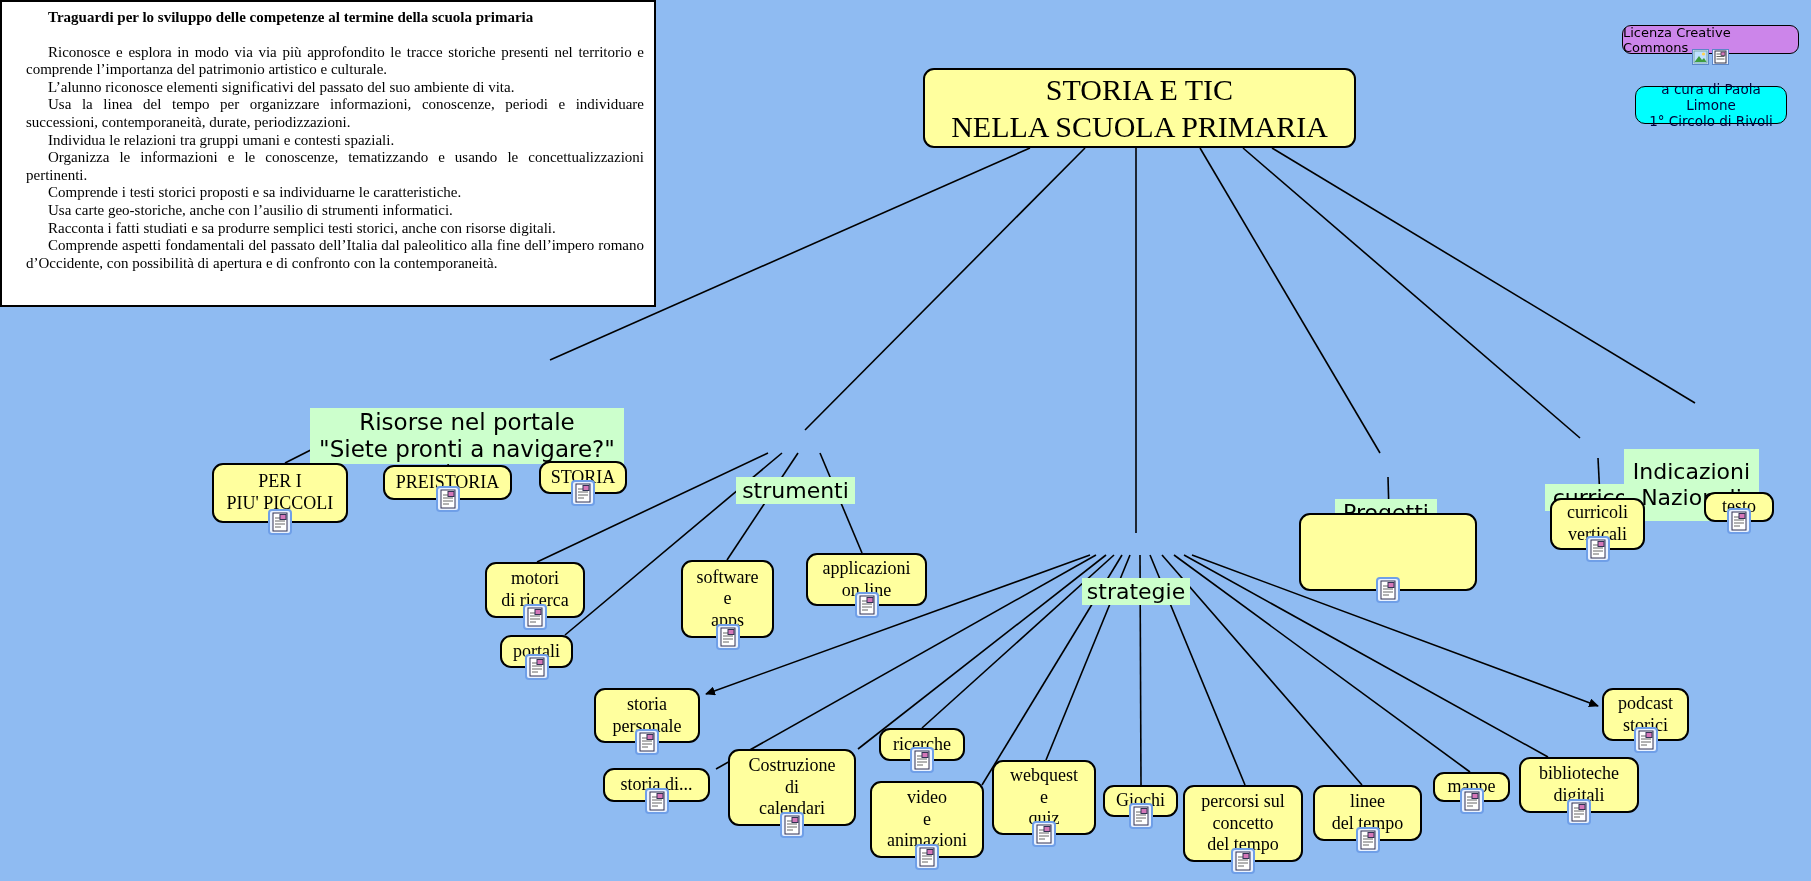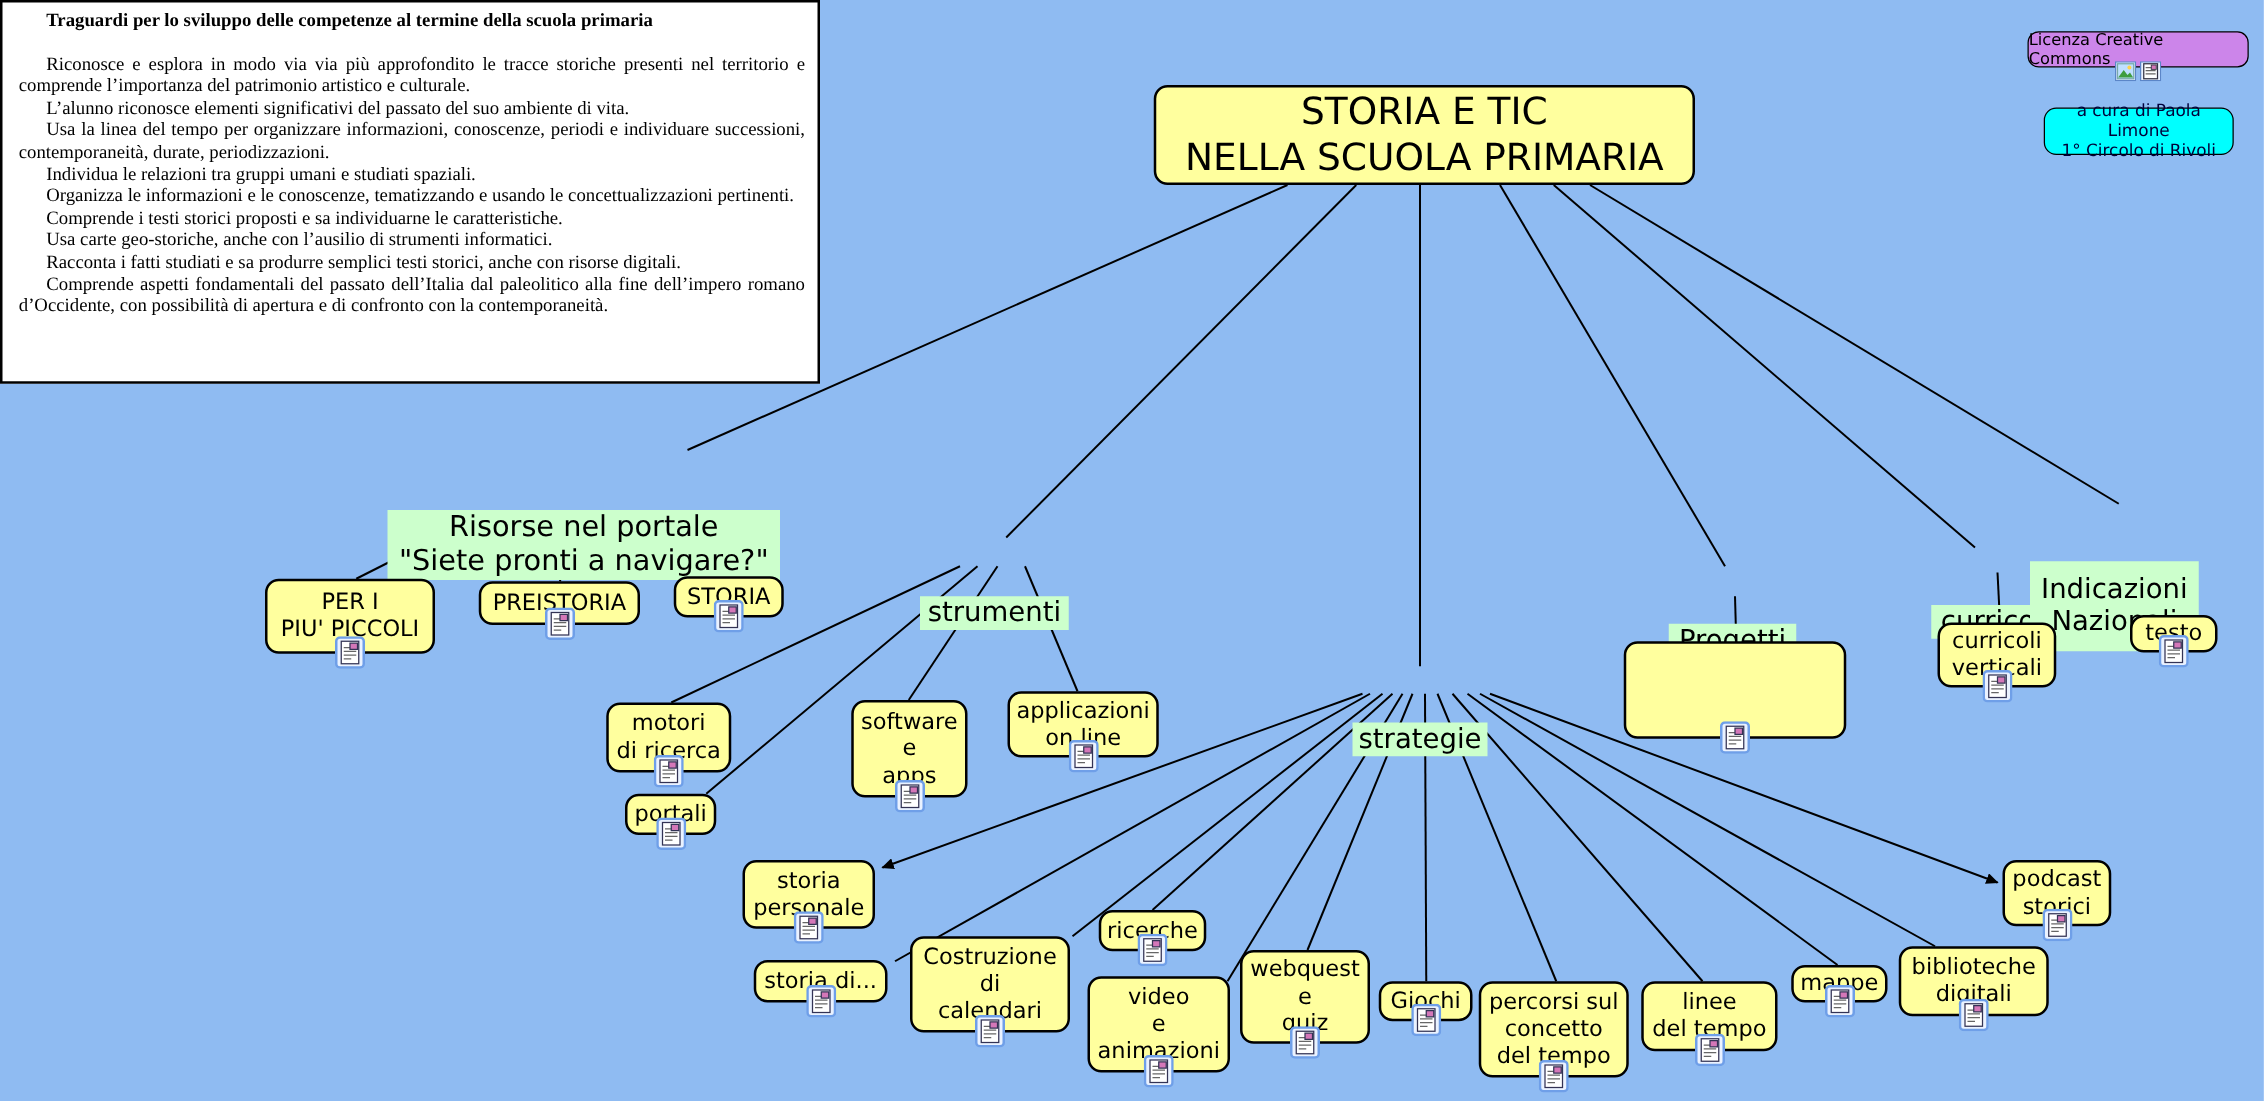--- a/index.html
+++ b/index.html
@@ -2,31 +2,31 @@
 <html><head>
 <meta charset="utf-8">
 <style>
   html,body{margin:0;padding:0;}
   body{font-family:"DejaVu Sans",sans-serif;}
   #canvas{position:relative;width:1811px;height:881px;background:#8fbbf2;overflow:hidden;}
   #wires{position:absolute;left:0;top:0;z-index:0;}
 
   
   .panel{position:absolute;left:0;top:0;width:656px;height:307px;background:#ffffff;
-         border:2px solid #000;box-sizing:border-box;padding:7px 10px 6px 13px;
+         border:2px solid #000;box-sizing:border-box;padding:7px 10px 6px 24px;
          font-family:"Liberation Serif",serif;font-size:15px;line-height:17.6px;color:#000;
          overflow:hidden;z-index:2;}
   .panel p{margin:0;text-indent:22px;text-align:justify;}
   .panel .panel-title{font-weight:bold;margin-bottom:17px;text-align:left;}
 
   
   .node{position:absolute;background:#ffff9e;border:2px solid #000;border-radius:11px;
         box-sizing:border-box;display:flex;align-items:center;justify-content:center;
         text-align:center;z-index:1;}
-  .node-label{white-space:pre-line;font-size:18px;line-height:1.2;color:#000;}
+  .node-label{white-space:pre-line;font-size:18px;line-height:1.2;color:#000;font-family:Liberation Serif, serif;}
   .title-node .node-label{font-size:30px;line-height:37px;}
 
   
   .link-label{position:absolute;background:#ccffcc;color:#000;display:flex;align-items:center;
               justify-content:center;text-align:center;white-space:pre-line;
               font-size:22px;line-height:26px;padding:1px 4px;box-sizing:border-box;z-index:1;margin-top:48px;}
 
   
   .res-icon{position:absolute;left:50%;bottom:-14px;transform:translateX(-50%);
             width:24px;height:26px;z-index:3;}
@@ -83,21 +83,21 @@
       <line x1="1598" y1="458" x2="1600" y2="498"></line>
       <line x1="1722" y1="453" x2="1740" y2="492"></line>
     </g>
   </svg>
 
   <div class="panel">
     <p class="panel-title">Traguardi per lo sviluppo delle competenze al termine della scuola primaria</p>
     <p>Riconosce e esplora in modo via via più approfondito le tracce storiche presenti nel territorio e comprende l’importanza del patrimonio artistico e culturale.</p>
     <p>L’alunno riconosce elementi significativi del passato del suo ambiente di vita.</p>
     <p>Usa la linea del tempo per organizzare informazioni, conoscenze, periodi e individuare successioni, contemporaneità, durate, periodizzazioni.</p>
-    <p>Individua le relazioni tra gruppi umani e studiati spaziali.</p>
+    <p>Individua le relazioni tra gruppi umani e contesti spaziali.</p>
     <p>Organizza le informazioni e le conoscenze, tematizzando e usando le concettualizzazioni pertinenti.</p>
     <p>Comprende i testi storici proposti e sa individuarne le caratteristiche.</p>
     <p>Usa carte geo-storiche, anche con l’ausilio di strumenti informatici.</p>
     <p>Racconta i fatti studiati e sa produrre semplici testi storici, anche con risorse digitali.</p>
     <p>Comprende aspetti fondamentali del passato dell’Italia dal paleolitico alla fine dell’impero romano d’Occidente, con possibilità di apertura e di confronto con la contemporaneità.</p>
   </div>
 
   <div class="node title-node" style="left:923px;top:68px;width:433px;height:80px;border-width:2.5px">
     <span class="node-label">STORIA E TIC
 NELLA SCUOLA PRIMARIA</span>

